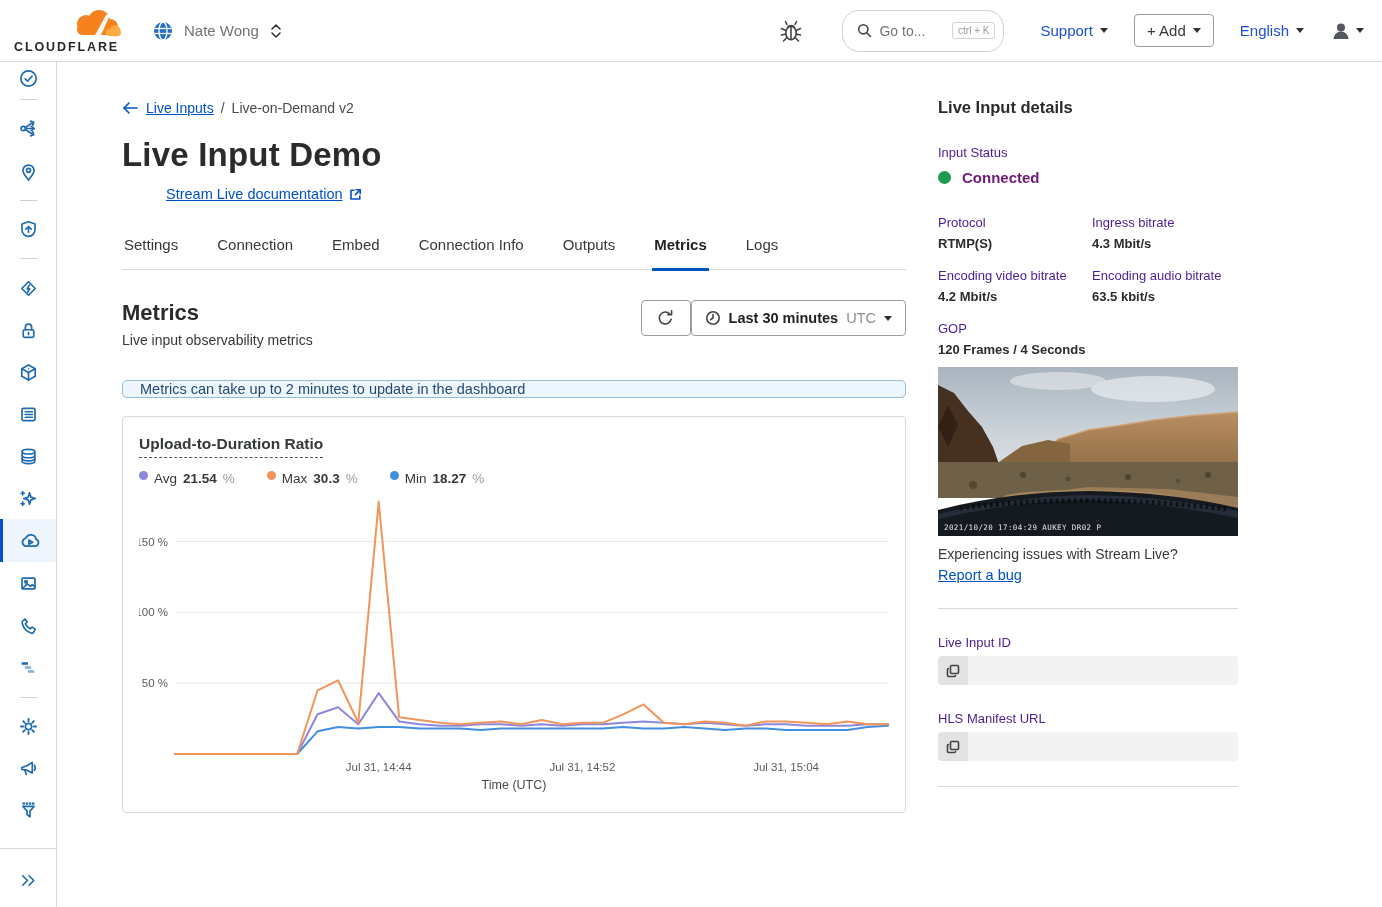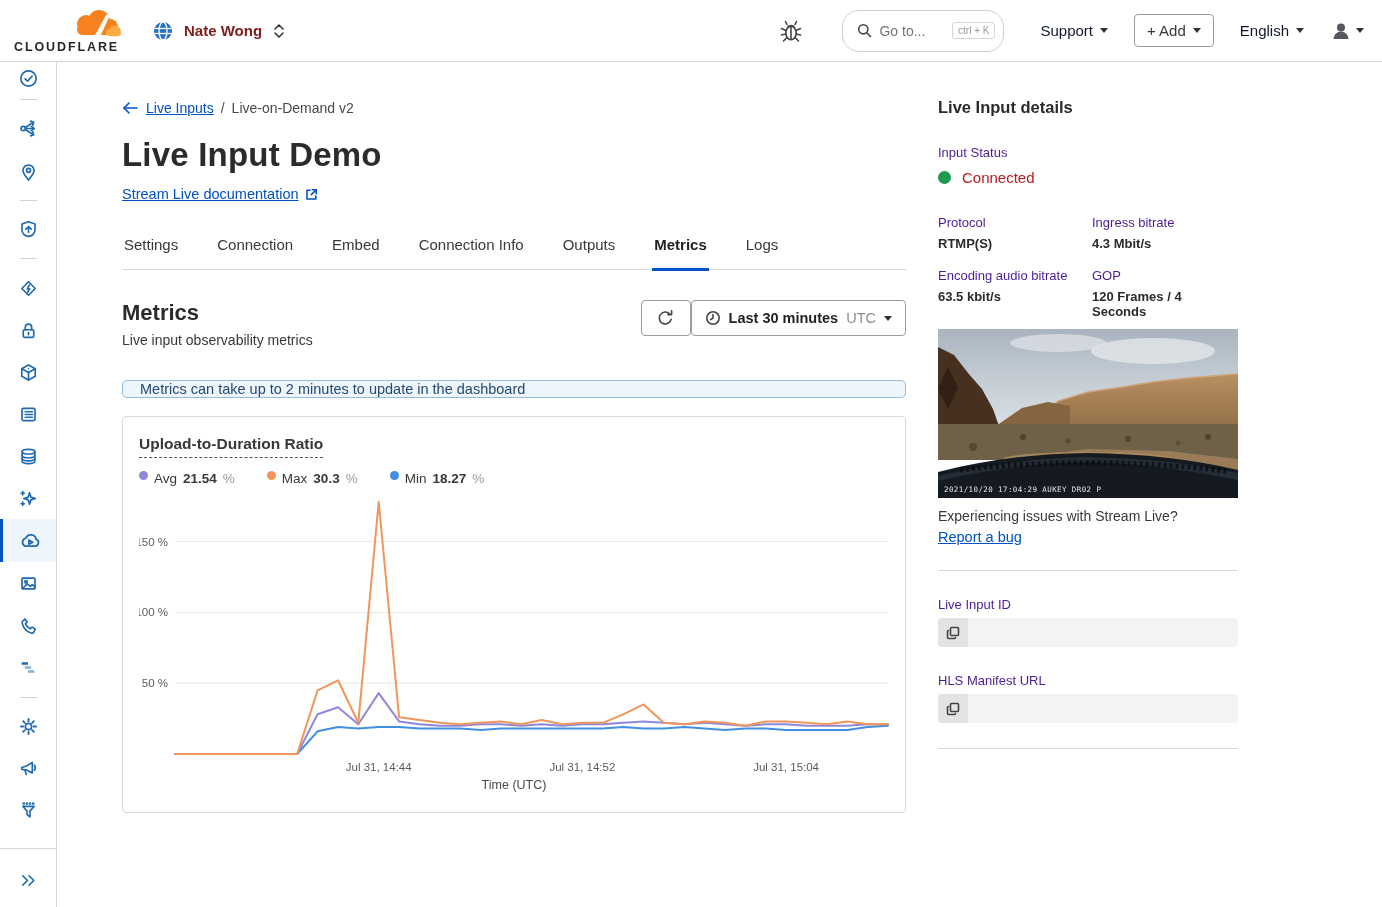--- a/index.html
+++ b/index.html
@@ -6,30 +6,30 @@
   html,body { width:1382px; height:907px; }
   body {
     font-family:"Liberation Sans", sans-serif;
     background:#fff; color:#313131; overflow:hidden; position:relative;
   }
   
   .header { position:absolute; top:0; left:0; width:1382px; height:62px;
     background:#fff; border-bottom:1px solid #d8d8d8; display:flex; align-items:center; z-index:5;}
   .logo { margin-left:14px; display:block; }
   .acct { display:flex; align-items:center; margin-left:26px; gap:10px; cursor:pointer;}
-  .acct-name { font-size:15px; font-weight:700; color:#7f1d1d; }
+  .acct-name { font-size:15px; font-weight:400; color:#737373; }
   .hdr-right { margin-left:auto; display:flex; align-items:center; margin-right:18px; }
   .bug-btn { margin-right:38px; cursor:pointer; display:flex; }
   .search-pill { width:162px; height:42px; border:1px solid #cfcfcf; border-radius:17px;
     display:flex; align-items:center; padding:0 8px 0 14px; gap:7px; background:#fff;}
   .search-pill input { border:none; outline:none; flex:1; min-width:0; font-size:14px; color:#555;
     font-family:inherit; background:transparent;}
   .kbd { border:1px solid #d4d4d4; border-radius:3px; font-size:10px; color:#9a9a9a;
     padding:2px 5px; white-space:nowrap;}
-  .hdr-item { display:flex; align-items:center; gap:7px; font-size:15px; color:#0f172a; cursor:pointer;}
+  .hdr-item { display:flex; align-items:center; gap:7px; font-size:15px; color:#1d4ed8; cursor:pointer;}
   .support { margin-left:36px; }
   .add-btn { margin-left:26px; border:1px solid #9c9c9c; border-radius:4px; height:33px;
     padding:0 12px; display:flex; align-items:center; gap:7px; font-size:15px; color:#36393a; background:#fff; cursor:pointer;}
   .lang { margin-left:26px; }
   .user { margin-left:26px; gap:4px; }
   .caret { width:0; height:0; border-left:4.5px solid transparent; border-right:4.5px solid transparent;
     border-top:5.5px solid #313131; display:inline-block; }
   
   .sidebar { position:absolute; top:62px; left:0; width:57px; height:845px;
     border-right:1px solid #d8d8d8; background:#fff; z-index:4;}
@@ -39,21 +39,21 @@
     border-left:3px solid #0051c3; display:flex; align-items:center; justify-content:center; cursor:pointer;}
   .side-div { position:absolute; left:20px; width:17px; height:1px; background:#d2d2d2; }
   .side-full-div { position:absolute; left:0; width:56px; height:1px; background:#d8d8d8; }
   .sicon { stroke:#1f6ab0; fill:none; stroke-width:1.6; stroke-linecap:round; stroke-linejoin:round; }
   
   .main { position:absolute; left:122px; top:62px; width:784px; }
   .breadcrumb { margin-top:38px; font-size:14px; display:flex; align-items:center; gap:7px;}
   .link { color:#0051c3; text-decoration:underline; cursor:pointer; }
   .crumb-rest { color:#4a4a4a; }
   h1.page-title { margin-top:20px; font-size:33px; font-weight:700; color:#2b2b2b; letter-spacing:.2px;}
-  .doc-row { margin-top:12px; font-size:14.5px; display:flex; align-items:center; gap:6px;}
+  .doc-row { margin-top:12px; font-size:14.5px; display:flex; align-items:center; gap:6px;margin-left:44px;}
   .tabs { margin-top:34px; display:flex; gap:35px; border-bottom:1px solid #d9d9d9; }
   .tab { font-size:15px; color:#36393a; padding:0 2px 15px 2px; cursor:pointer; }
   .tab.active { font-weight:700; color:#222; border-bottom:3px solid #0051c3; margin-bottom:-2px; }
   .metrics-row { margin-top:30px; display:flex; align-items:flex-start; }
   .metrics-head h2 { font-size:22px; font-weight:700; color:#2b2b2b;}
   .metrics-sub { margin-top:6px; font-size:14px; color:#36393a; }
   .controls { margin-left:auto; display:flex; }
   .refresh-btn { width:50px; height:36px; border:1px solid #9c9c9c; background:#fff; border-radius:4px;
     display:flex; align-items:center; justify-content:center; cursor:pointer;}
   .time-btn { height:36px; border:1px solid #9c9c9c; background:#fff; border-radius:4px;
@@ -72,21 +72,21 @@
   .legend-pct { color:#9a9a9a; }
   #chart-svg { margin-top:8px; display:block; font-family:inherit; }
   .xlabel { text-align:center; font-size:12.5px; color:#4a4a4a; margin-top:2px; }
   
   .rpanel { position:absolute; left:938px; top:62px; width:300px; }
   .rpanel h3 { margin-top:36px; font-size:16.5px; font-weight:700; color:#2b2b2b; }
   .lab { font-size:13px; color:#4c1d95; }
   .status-lab { margin-top:28px; }
   .status-row { margin-top:9px; display:flex; align-items:center; gap:11px; }
   .status-dot { width:13px; height:13px; border-radius:50%; background:#1f9a50; }
-  .status-val { font-size:15px; font-weight:400; color:#b91c1c; }
+  .status-val { font-size:15px; font-weight:700; color:#701a75; }
   .detail-grid { margin-top:29px; display:grid; grid-template-columns:154px 146px; row-gap:17px; }
   .dcell .lab { display:block; }
   .dval { margin-top:6px; font-size:13px; font-weight:700; color:#2b2b2b; }
   .video-wrap { margin-top:10px; width:264px; height:169px; position:relative; cursor:pointer; }
   .help-q { margin-top:10px; font-size:14px; color:#36393a; }
   .help-link { margin-top:5px; font-size:14.5px; }
   .hr { margin-top:25px; height:1px; background:#d9d9d9; }
   .fld-lab { margin-top:26px; display:block; }
   .copy-field { margin-top:6px; display:flex; background:#f3f3f3; border-radius:4px; height:29px;
     overflow:hidden; align-items:stretch;flex-direction:column; }
@@ -430,20 +430,24 @@
   </div>
 
   <div class="detail-grid">
     <div class="dcell">
       <span class="lab">Protocol</span>
       <div class="dval">RTMP(S)</div>
     </div>
     <div class="dcell">
       <span class="lab">Ingress bitrate</span>
       <div class="dval">4.3 Mbit/s</div>
+    </div>
+    <div class="dcell">
+      <span class="lab">Encoding video bitrate</span>
+      <div class="dval">4.2 Mbit/s</div>
     </div>
     <div class="dcell">
       <span class="lab">Encoding audio bitrate</span>
       <div class="dval">63.5 kbit/s</div>
     </div>
     <div class="dcell">
       <span class="lab">GOP</span>
       <div class="dval">120 Frames / 4 Seconds</div>
     </div>
   </div>

